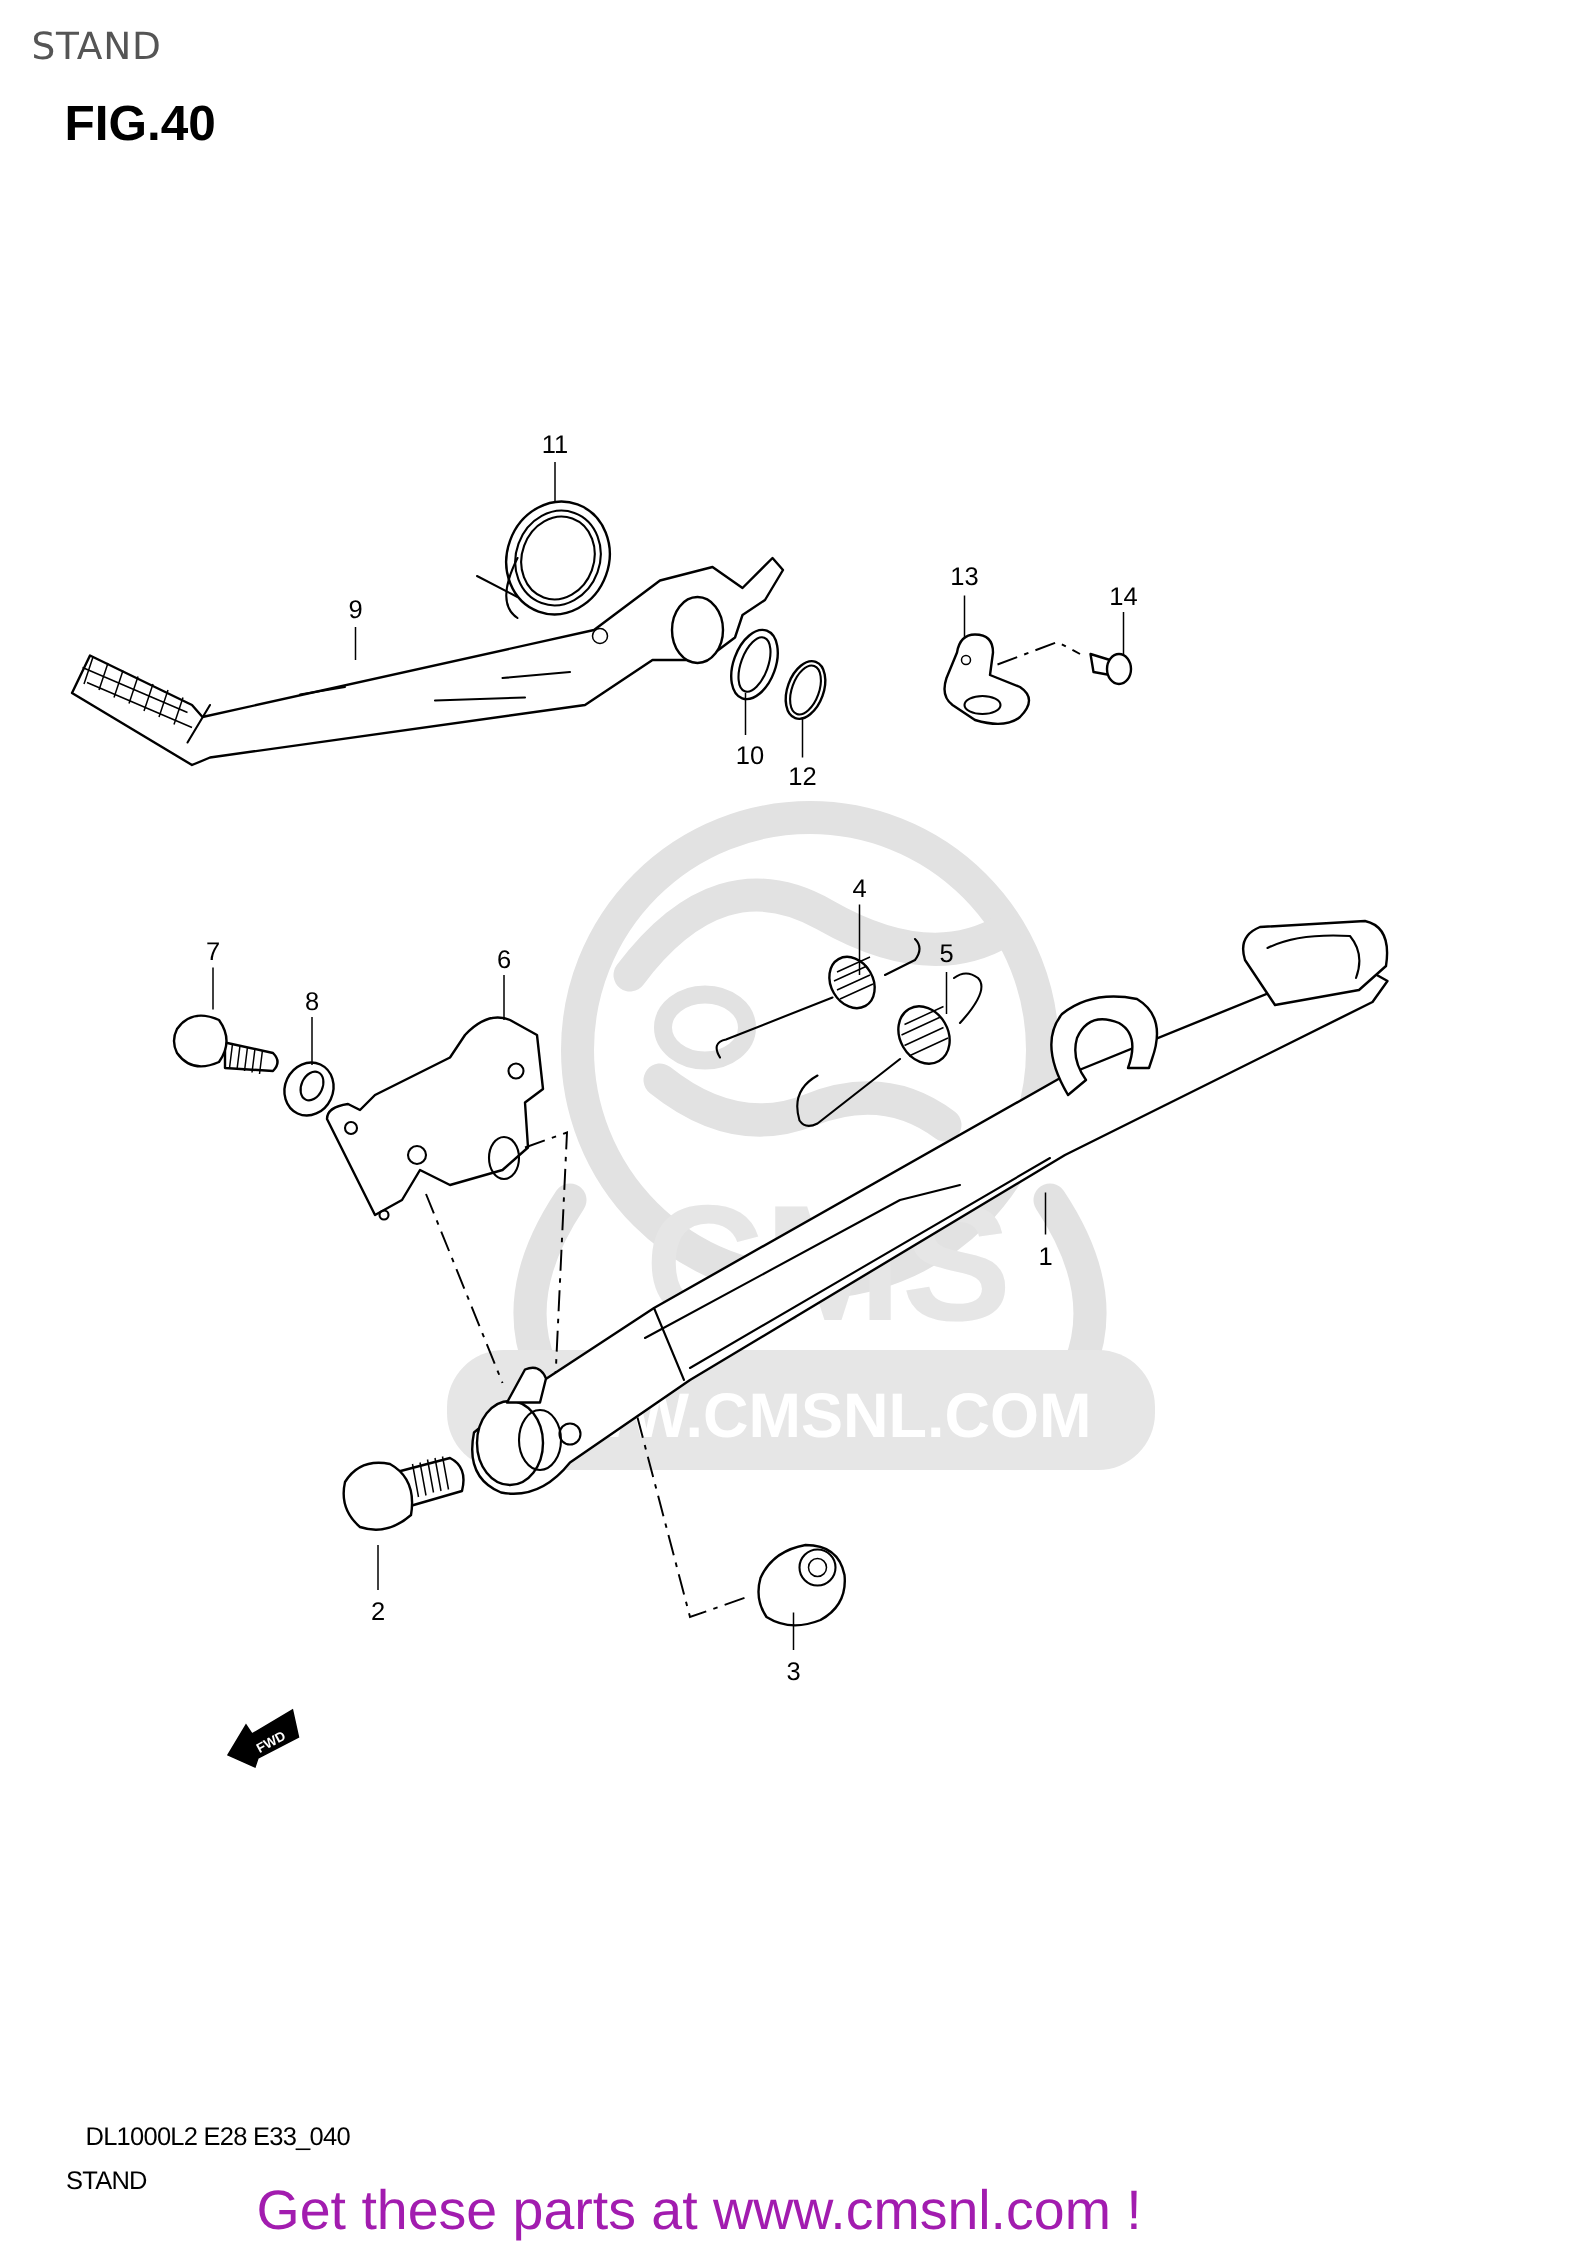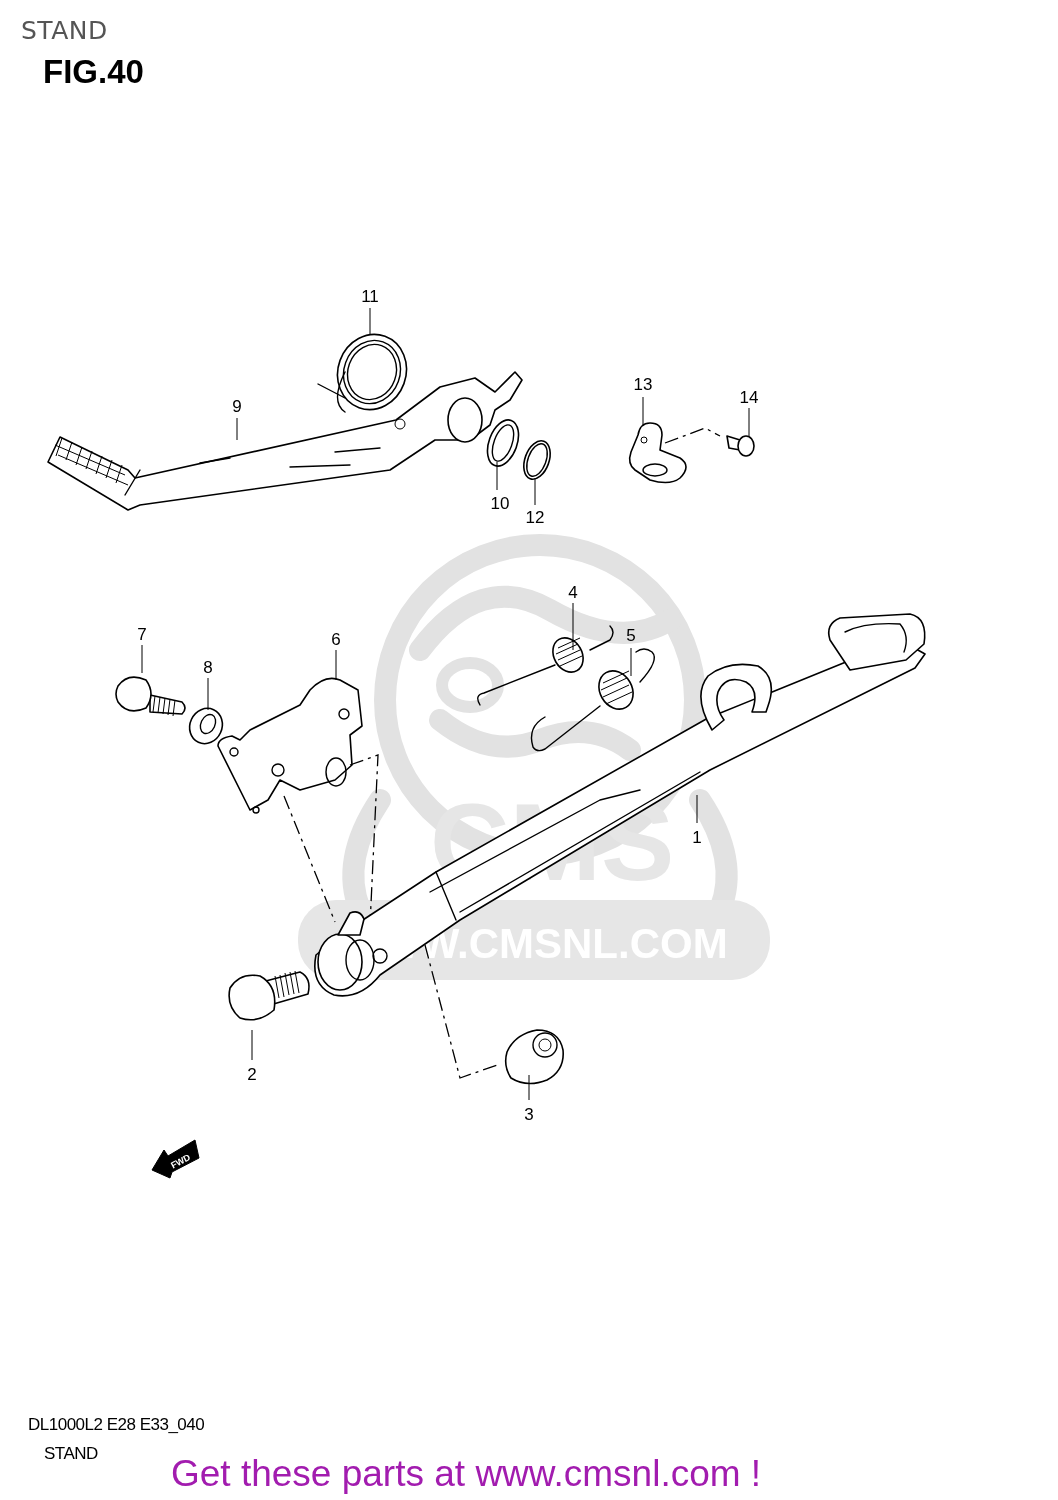--- a/index.html
+++ b/index.html
@@ -1,28 +1,28 @@
 <!DOCTYPE html>
 <html><head>
   <meta charset="utf-8">
   <style>
     html, body { margin: 0; padding: 0; background: #ffffff; }
     body { width: 1058px; height: 1500px; position: relative; overflow: hidden; font-family: "Liberation Sans", sans-serif; }
     .section-title { position: absolute; left: 21px; top: 16px; font-size: 25px; color: #555555; letter-spacing: 0.5px; font-family: "DejaVu Sans", sans-serif; }
-    .fig-title { position: absolute; left: 43px; top: 53px; font-size: 33px; font-weight: bold; color: #000; font-family: "Liberation Sans", sans-serif; }
+    .fig-title { position: absolute; left: 43px; top: 63px; font-size: 33px; font-weight: bold; color: #000; font-family: "Liberation Sans", sans-serif; }
     .diagram { position: absolute; left: 0; top: 0; width: 1058px; height: 1500px; }
     .callout { font-family: "Liberation Sans", sans-serif; font-size: 17px; fill: #000; }
     .wm { fill: none; stroke: #e2e2e2; stroke-width: 22; stroke-linecap: round; }
     .wm-fill { fill: #e6e6e6; }
     .wm-text { font-family: "Liberation Sans", sans-serif; font-weight: bold; fill: #ffffff; }
     .part { fill: #ffffff; stroke: #000; stroke-width: 1.6; stroke-linejoin: round; stroke-linecap: round; }
     .line { fill: none; stroke: #000; stroke-width: 1.4; stroke-linecap: round; stroke-linejoin: round; }
     .thin { fill: none; stroke: #000; stroke-width: 1; }
     .dash { fill: none; stroke: #000; stroke-width: 1.3; stroke-dasharray: 14 5 3 5; }
-    .footer-code { position: absolute; left: 28px; top: 1415px; font-size: 17px; color: #000; letter-spacing: -0.5px; }
+    .footer-code { position: absolute; left: 57px; top: 1415px; font-size: 17px; color: #000; letter-spacing: -0.5px; }
     .footer-name { position: absolute; left: 44px; top: 1444px; font-size: 17px; color: #000; letter-spacing: -0.5px; }
     .promo { position: absolute; left: 171px; top: 1453px; font-size: 37px; color: #a21caf; font-family: "Liberation Sans", sans-serif; text-decoration: none; }
   </style>
 </head>
 <body>
 
 <div class="section-title">STAND</div>
 <div class="fig-title">FIG.40</div>
 
 <svg class="diagram" viewBox="0 0 1058 1500" xmlns="http://www.w3.org/2000/svg">

